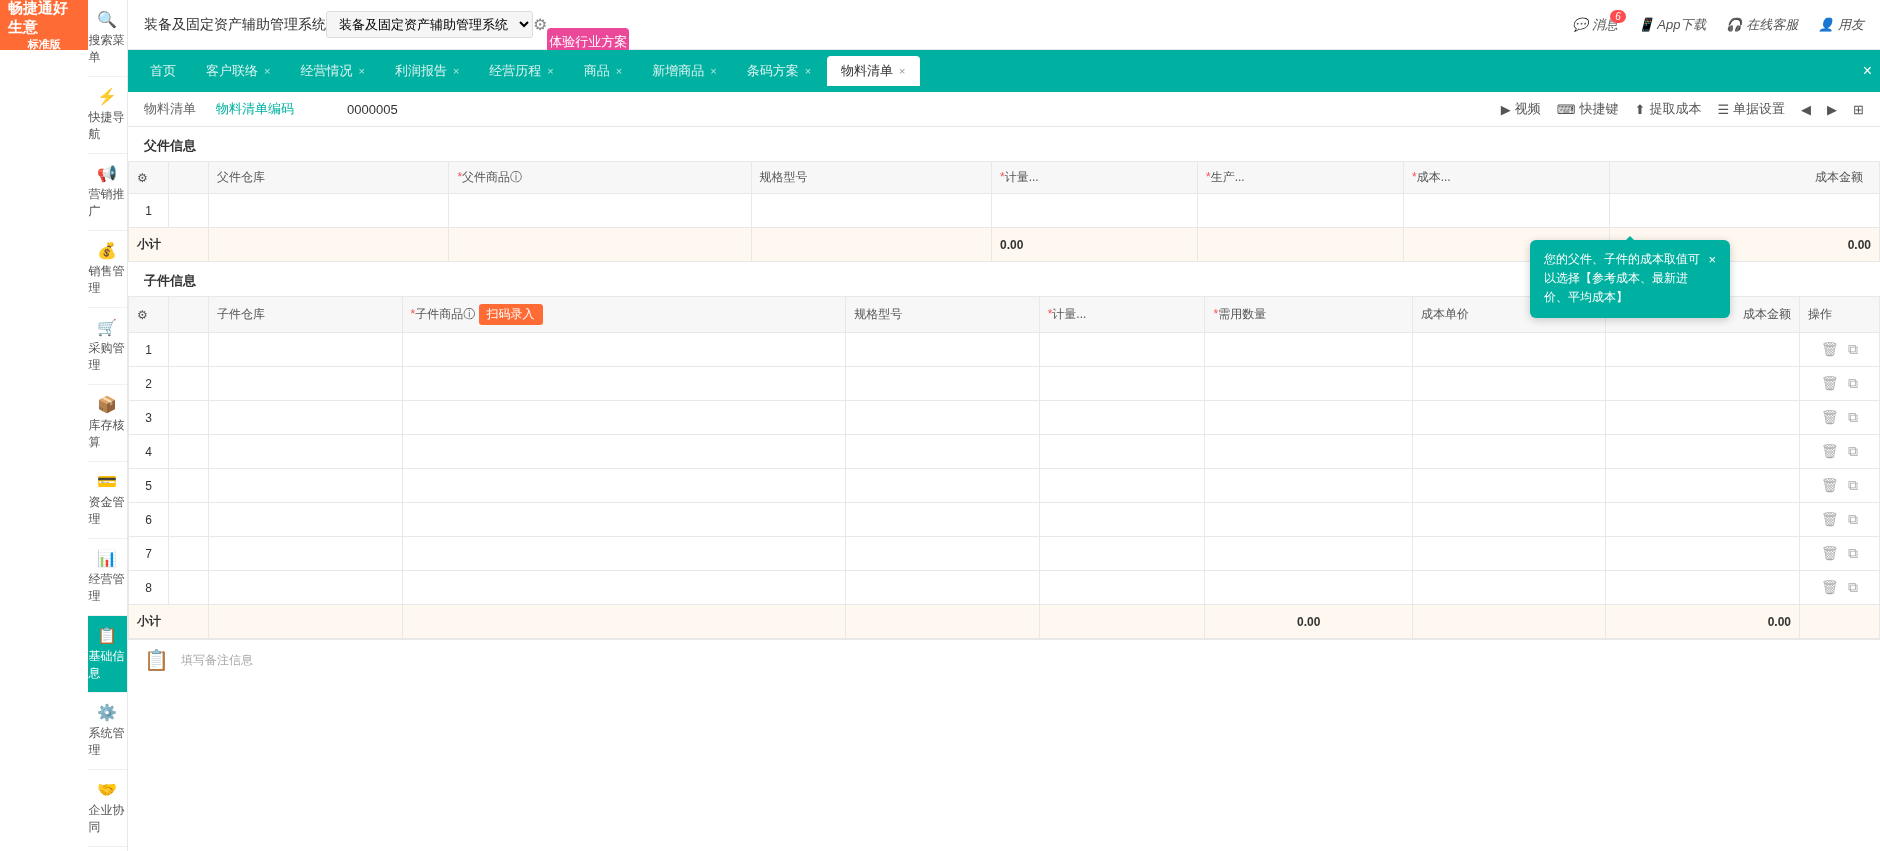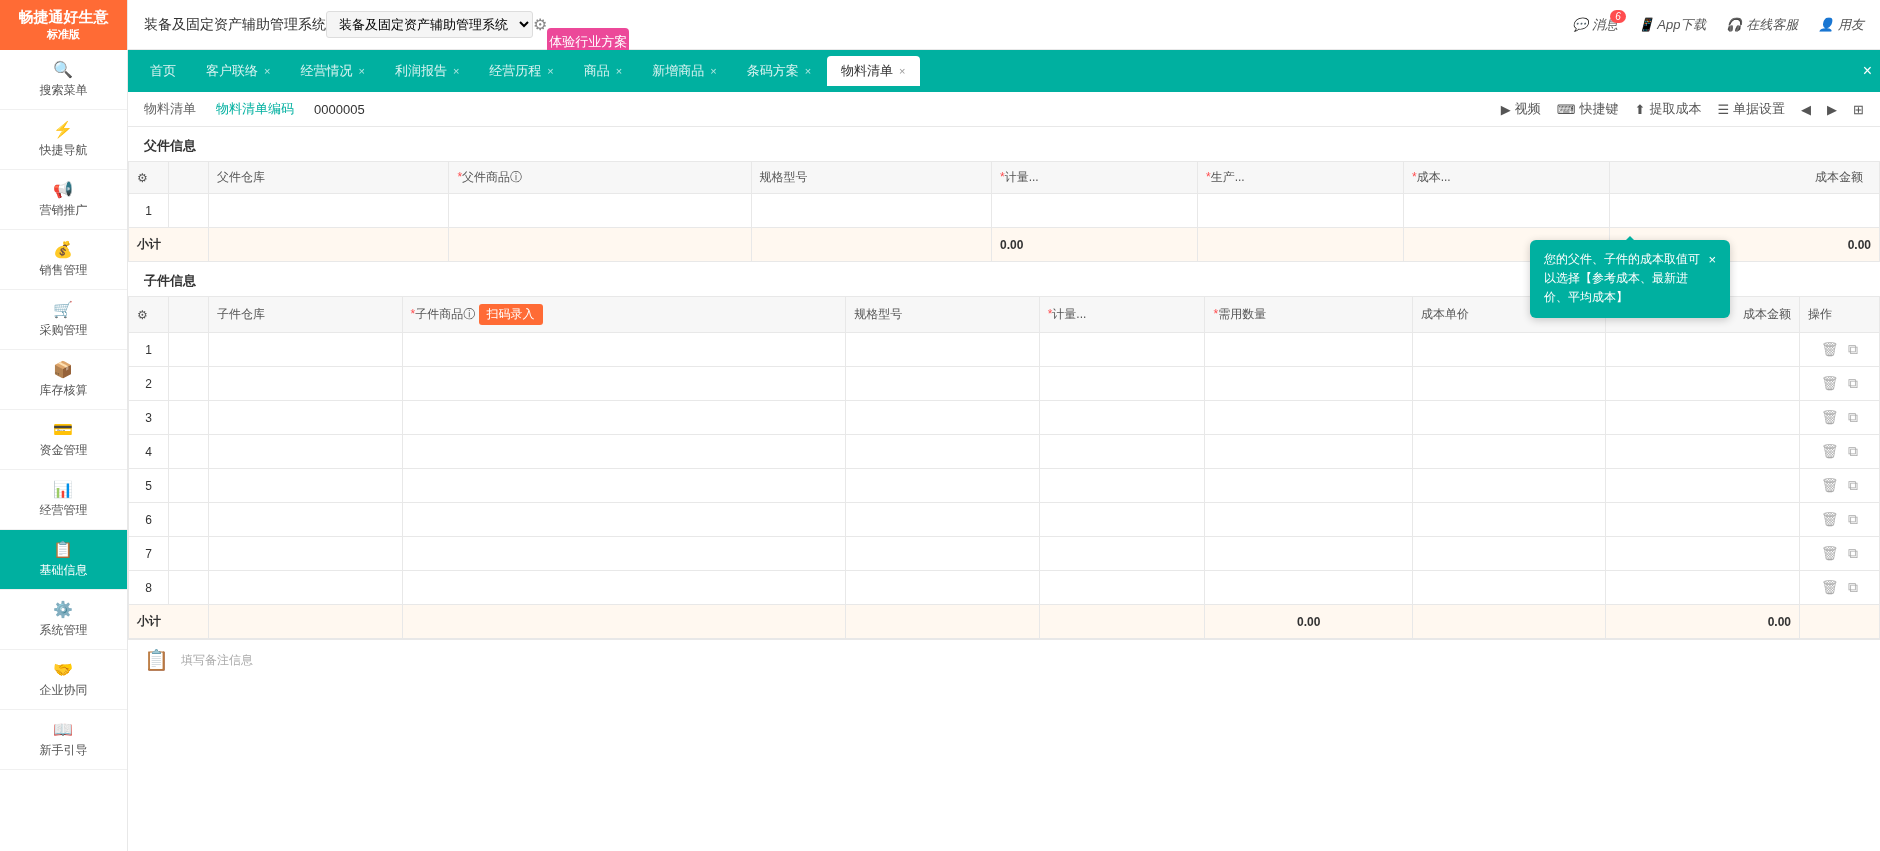--- a/index.html
+++ b/index.html
@@ -3,21 +3,21 @@
   <meta charset="utf-8">
   <style>
     * { box-sizing: border-box; margin: 0; padding: 0; }
     body { font-family: 'Microsoft YaHei', sans-serif; font-size: 13px; background: #f5f5f5; display: flex; height: 851px; overflow: hidden; }
 
     
     .sidebar {
       width: 128px;
       background: #fff;
       display: flex;
-      flex-direction: column;
+      flex-direction: row;
       border-right: 1px solid #e8e8e8;
       flex-shrink: 0;
     }
     .sidebar-logo {
       background: #ff6b35;
       height: 50px;
       display: flex;
       align-items: center;
       justify-content: center;
       color: white;
@@ -141,21 +141,21 @@
     .breadcrumb-bar {
       display: flex;
       align-items: center;
       padding: 8px 16px;
       border-bottom: 1px solid #e8e8e8;
       gap: 20px;
       background: #fff;
     }
     .breadcrumb-item { color: #666; font-size: 13px; cursor: pointer; }
     .breadcrumb-item.active { color: #00b0a0; font-weight: 500; }
-    .breadcrumb-bar .doc-code { color: #333; font-size: 13px; }
+    .breadcrumb-bar .doc-code { color: #333; font-size: 13px; margin-left: 33px; }
 
     
     .toolbar-right {
       margin-left: auto;
       display: flex;
       align-items: center;
       gap: 16px;
       font-size: 13px;
       color: #555;
     }

